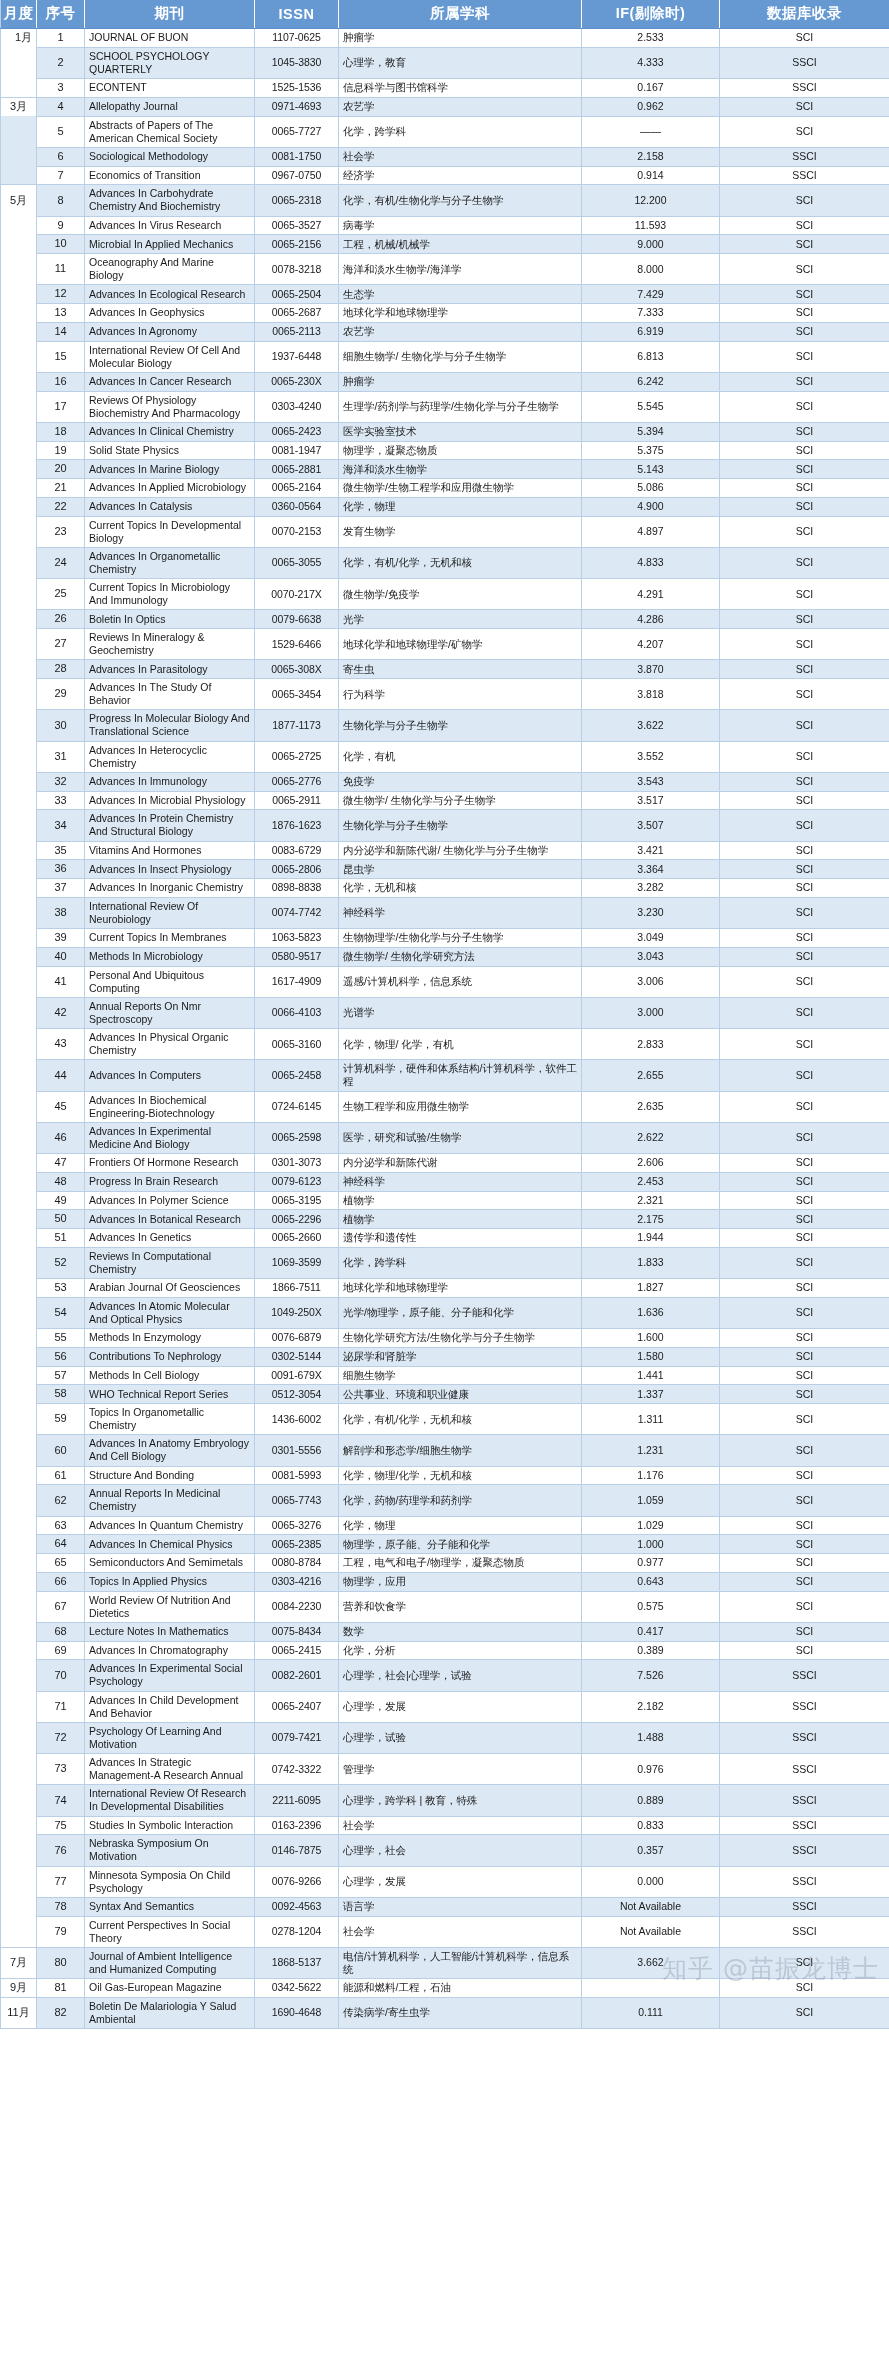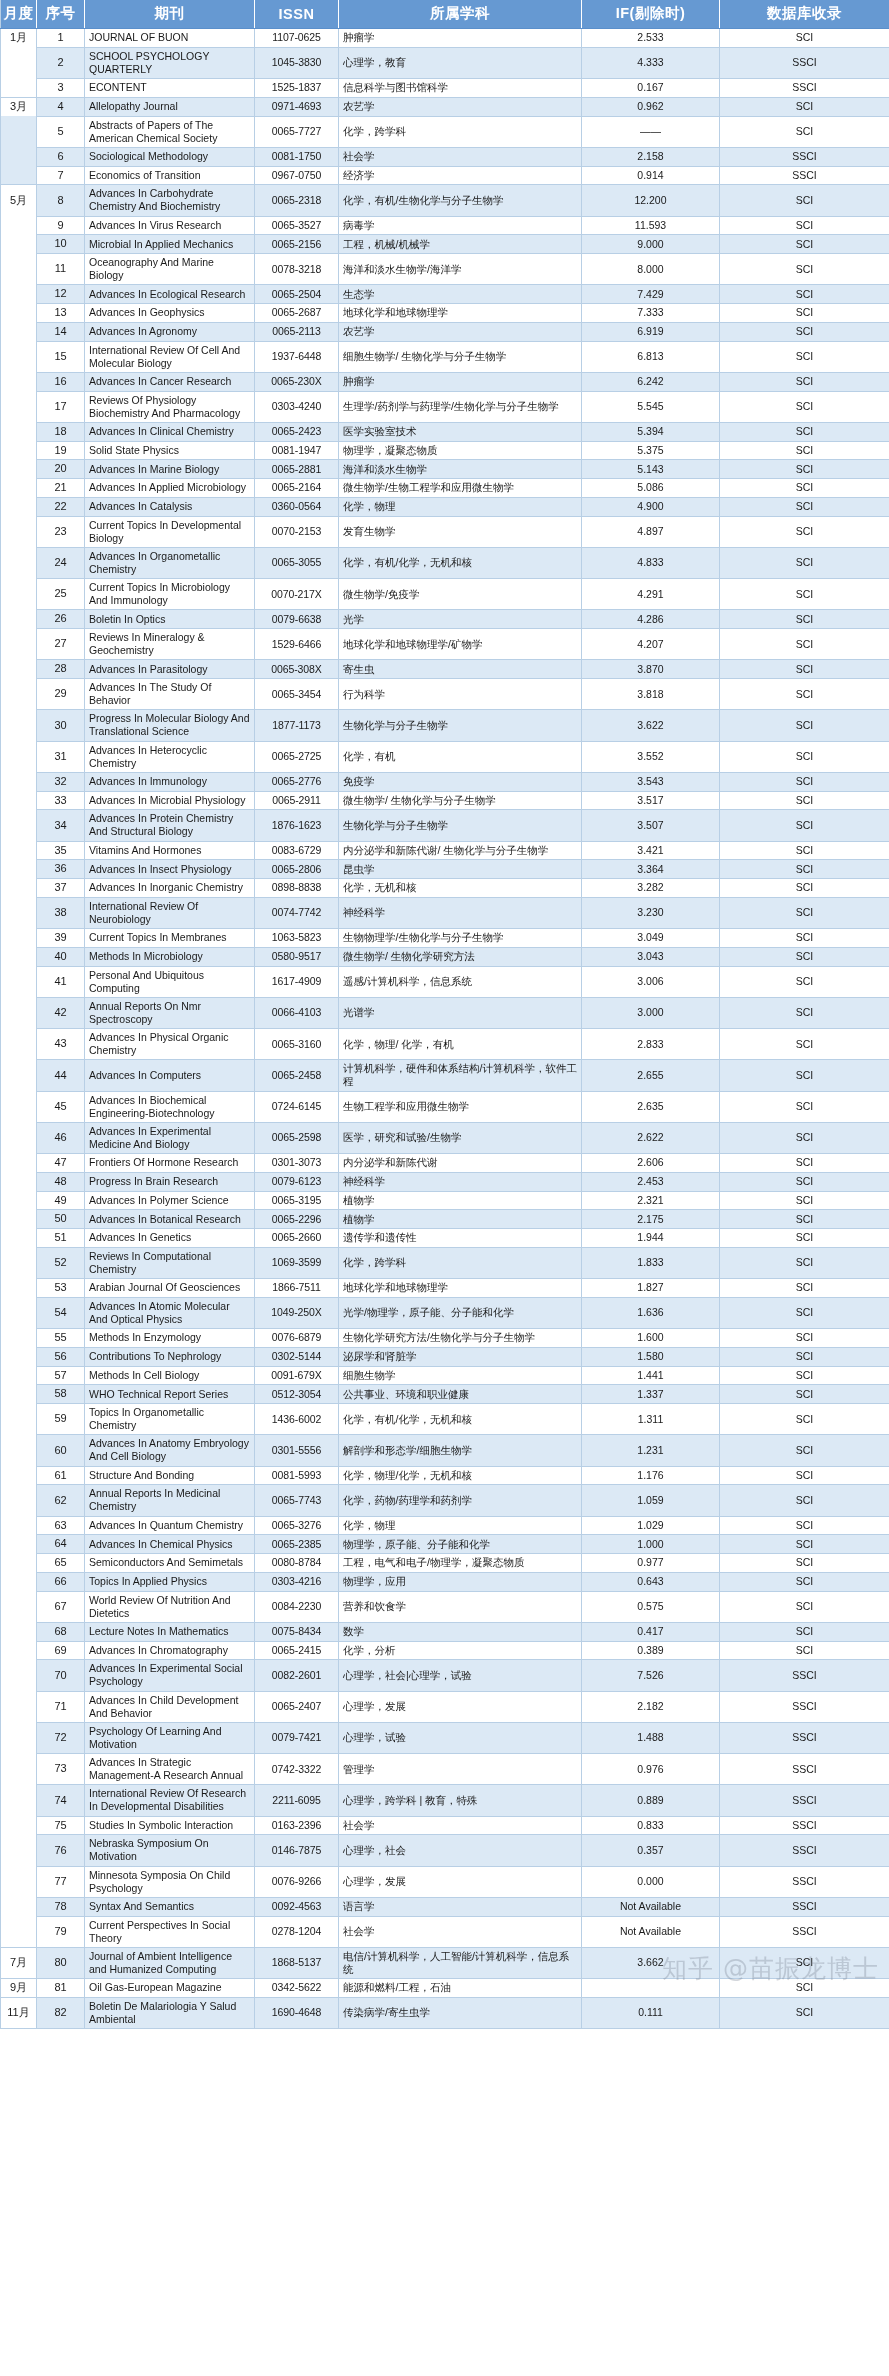--- a/index.html
+++ b/index.html
@@ -111,42 +111,42 @@
         <th>序号</th>
         <th>期刊</th>
         <th>ISSN</th>
         <th>所属学科</th>
         <th>IF(剔除时)</th>
         <th>数据库收录</th>
       </tr>
     </thead>
     <tbody id="table-body">
         <tr class="row-odd">
-          <td class="month-cell month-white" style="background: rgb(255, 255, 255); border-bottom: none;">1月</td>
+          <td class="month-cell month-white" style="background: rgb(255, 255, 255); border-bottom: none; text-align: right;">1月</td>
           <td class="index-cell">1</td>
           <td class="title-cell">JOURNAL OF BUON</td>
           <td class="issn-cell">1107-0625</td>
           <td class="subject-cell">肿瘤学</td>
           <td class="if-cell">2.533</td>
           <td class="db-cell">SCI</td>
         </tr>
         <tr class="row-even">
           <td class="month-cell " style="background: rgb(255, 255, 255); border-bottom: none; border-top: none;"></td>
           <td class="index-cell">2</td>
           <td class="title-cell">SCHOOL PSYCHOLOGY QUARTERLY</td>
           <td class="issn-cell">1045-3830</td>
           <td class="subject-cell">心理学，教育</td>
           <td class="if-cell">4.333</td>
           <td class="db-cell">SSCI</td>
         </tr>
         <tr class="row-odd">
           <td class="month-cell " style="background: rgb(255, 255, 255); border-bottom: 1px solid rgb(184, 207, 229); border-top: none;"></td>
           <td class="index-cell">3</td>
           <td class="title-cell">ECONTENT</td>
-          <td class="issn-cell">1525-1837</td>
+          <td class="issn-cell">1525-1536</td>
           <td class="subject-cell">信息科学与图书馆科学</td>
           <td class="if-cell">0.167</td>
           <td class="db-cell">SSCI</td>
         </tr>
         <tr class="row-even">
           <td class="month-cell month-white" style="background: rgb(220, 233, 245); border-bottom: none;">3月</td>
           <td class="index-cell">4</td>
           <td class="title-cell">Allelopathy Journal</td>
           <td class="issn-cell">0971-4693</td>
           <td class="subject-cell">农艺学</td>

